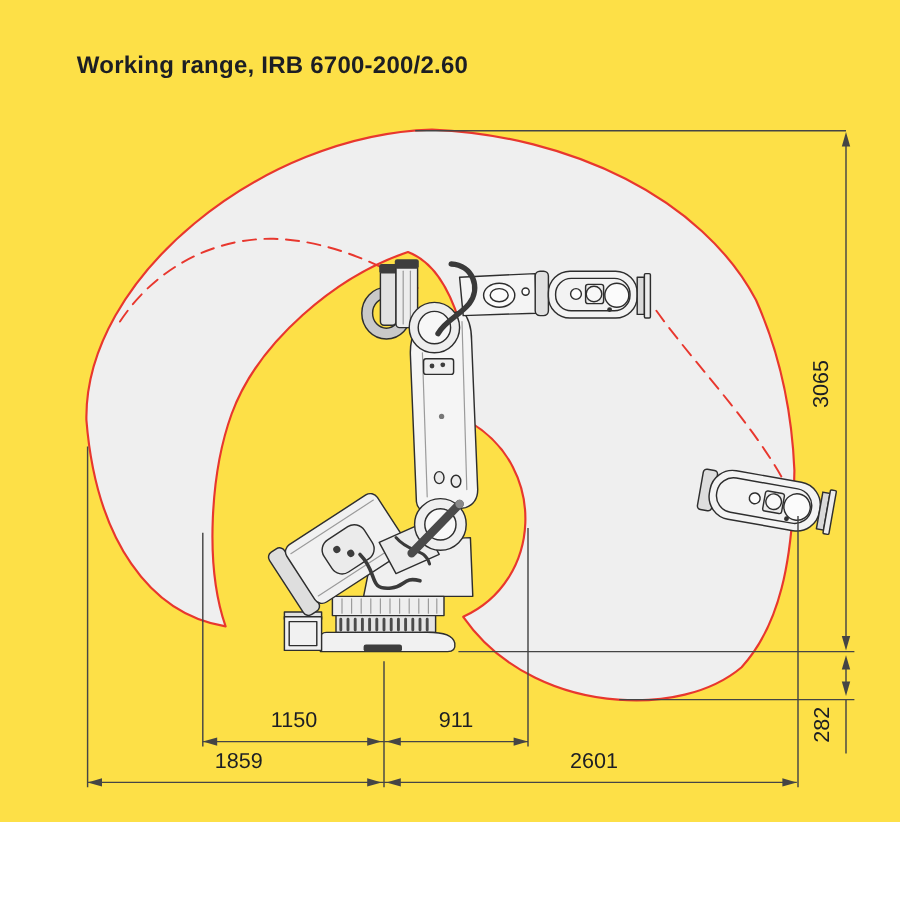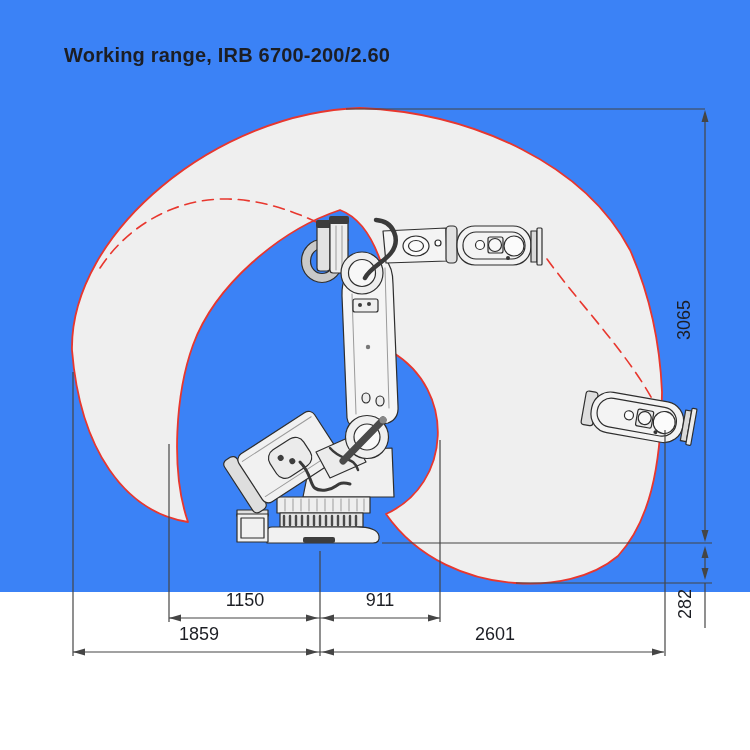--- a/index.html
+++ b/index.html
@@ -3,21 +3,21 @@
 <meta charset="utf-8">
 <style>
   :root{
     --envelope:#e8372e;
     --envelope_fill:#efefef;
     --line:#454545;
     --label:#1c1e24;
   }
   *{margin:0;padding:0;box-sizing:border-box;}
   html,body{width:750px;height:750px;background:#ffffff;overflow:hidden;}
-  .page{position:relative;width:750px;height:592px;background:#3b82f6;
+  .page{position:relative;width:750px;height:685px;background:#fde047;
         font-family:"Liberation Sans", sans-serif;}
   .title{position:absolute;left:64px;top:44px;font-size:20px;font-weight:bold;
          color:var(--label);letter-spacing:.2px;}
   svg{position:absolute;left:0;top:0;}
   .env{fill:var(--envelope_fill);stroke:var(--envelope);stroke-width:1.8;stroke-linejoin:round;}
   .env-dash{fill:none;stroke:var(--envelope);stroke-width:1.6;stroke-dasharray:11 7;stroke-linecap:round;}
   .dim{stroke:var(--line);stroke-width:1.2;fill:none;}
   .dim-arrow{fill:var(--line);stroke:none;}
   .dim-text{fill:var(--label);font-family:"Liberation Sans",sans-serif;font-size:18px;}
   .robot{stroke:#2e2e2e;stroke-width:1.2;stroke-linejoin:round;stroke-linecap:round;}

